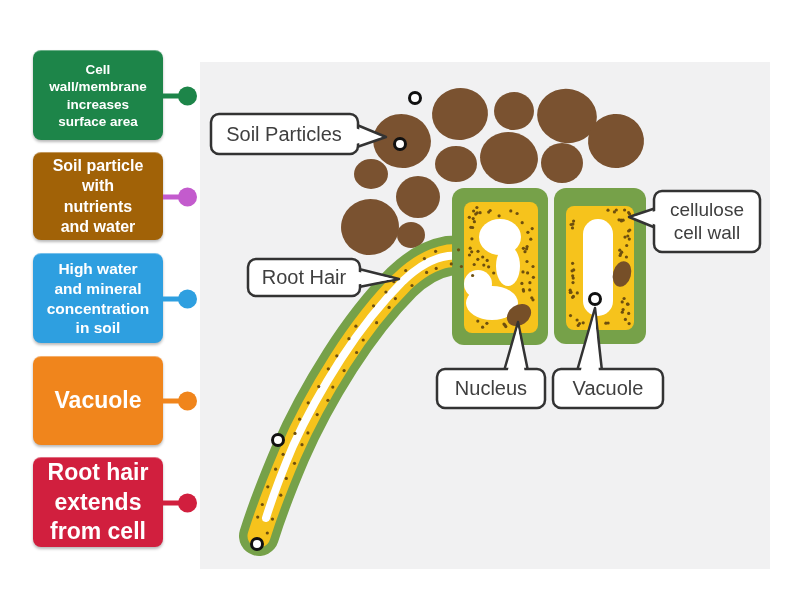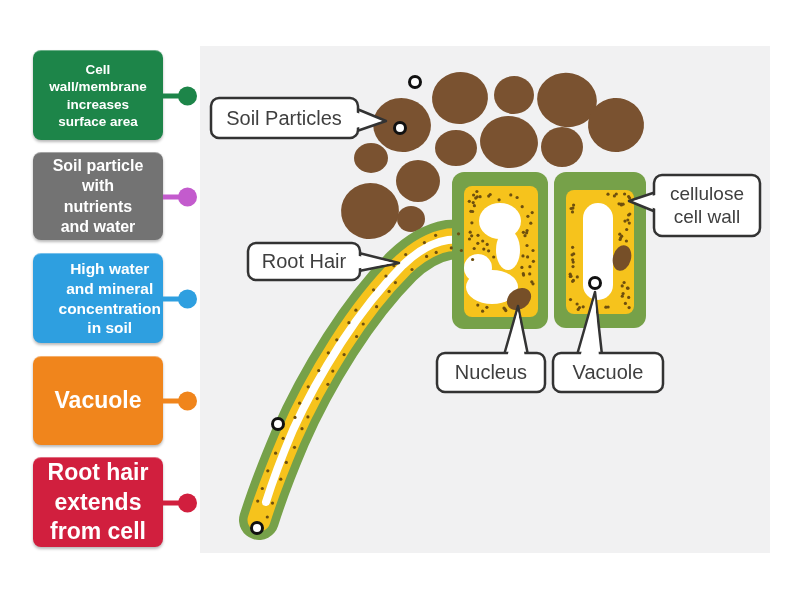--- a/index.html
+++ b/index.html
@@ -12,31 +12,31 @@
         color:#fff;font-weight:bold;white-space:pre-line;line-height:1.28;
         box-shadow:0 2px 3px rgba(0,0,0,.28);border-top:1px solid rgba(255,255,255,.35);
         box-sizing:border-box;padding:2px;}
   .stem{position:absolute;right:-20px;top:50%;transform:translateY(-50%);
         width:20px;height:5px;}
   .knob{position:absolute;right:-34px;top:50%;transform:translateY(-50%);
         width:19px;height:19px;border-radius:50%;}
 
   .card-green {top:50px; height:90px;background:#1d8549;font-size:13.5px;}
   .card-green .stem,.card-green .knob{background:#1d8549;}
-  .card-purple{top:152px;height:88px;background:#737373;font-size:16px;}
+  .card-purple{top:152px;height:88px;background:#a16207;font-size:16px;}
   .card-purple .stem,.card-purple .knob{background:#c35bcd;}
-  .card-blue  {top:253px;height:90px;background:#2e9fe0;font-size:15.5px;justify-content:flex-end;}
+  .card-blue  {top:253px;height:90px;background:#2e9fe0;font-size:15.5px;}
   .card-blue .stem,.card-blue .knob{background:#2e9fe0;}
   .card-orange{top:356px;height:89px;background:#f0851c;font-size:23px;}
   .card-orange .stem,.card-orange .knob{background:#f0851c;}
   .card-red   {top:457px;height:90px;background:#d11f3e;font-size:23px;}
   .card-red .stem,.card-red .knob{background:#d11f3e;}
 
   
-  .panel{position:absolute;left:200px;top:46px;width:570px;height:507px;background:#f1f1f2;}
+  .panel{position:absolute;left:200px;top:62px;width:570px;height:507px;background:#f1f1f2;}
   svg text{font-family:"Liberation Sans",sans-serif;fill:#3f3f3f;}
   .callout-box{fill:#fff;stroke:#333;stroke-width:2.5px;}
   .callout-tri{fill:#fff;stroke:#333;stroke-width:2.5px;stroke-linejoin:round;}
   .callout-cover{fill:#fff;}
   .callout-text{font-size:20px;}
   .callout-text-sm{font-size:19px;}
 </style>
 </head>
 <body>
 

